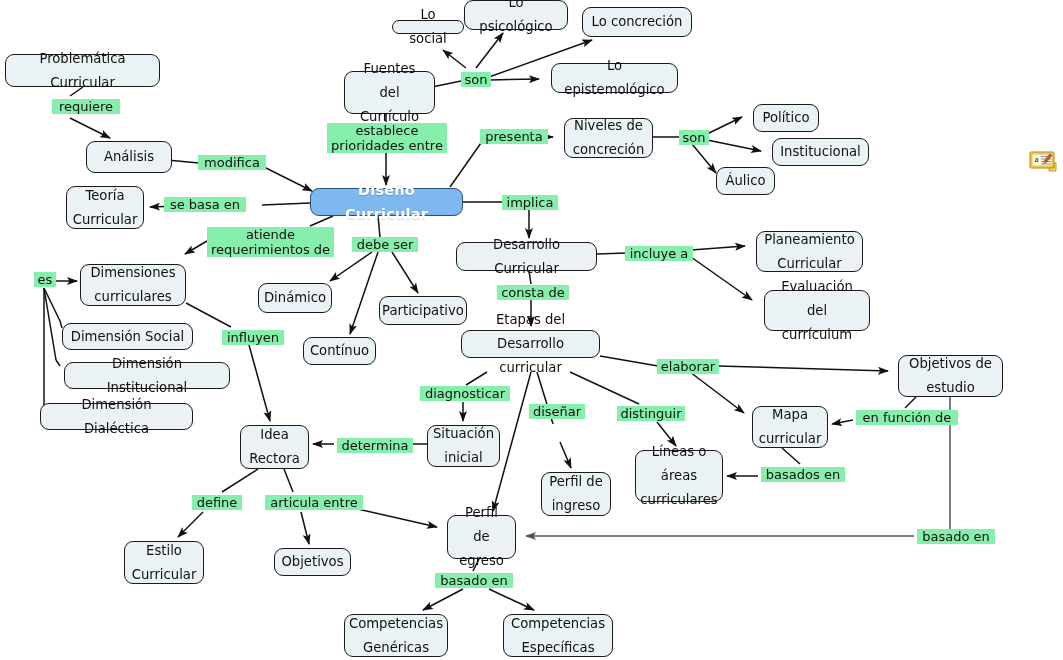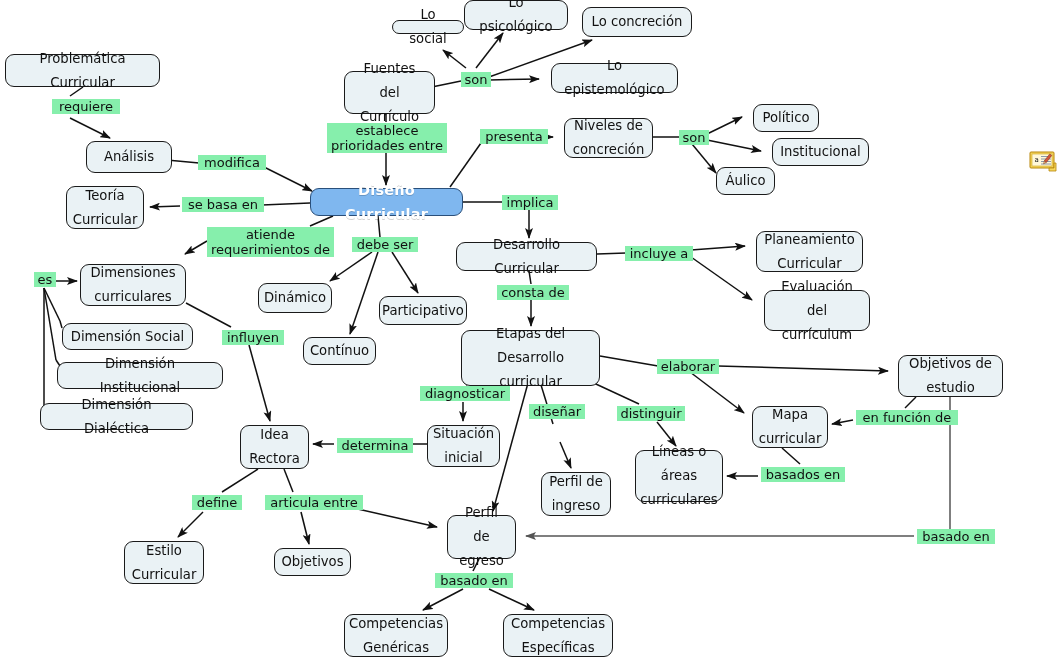--- a/index.html
+++ b/index.html
@@ -181,31 +181,31 @@
       <div class="node" style="left: 551px; top: 63px; width: 127px; height: 30px;">Lo epistemológico</div>
       <div class="node accent" style="left: 310px; top: 188px; width: 153px; height: 28px;">Diseño Curricular</div>
       <div class="node" style="left: 564px; top: 118px; width: 89px; height: 40px;">Niveles de
 concreción</div>
       <div class="node" style="left: 753px; top: 104px; width: 66px; height: 28px;">Político</div>
       <div class="node" style="left: 772px; top: 138px; width: 97px; height: 28px;">Institucional</div>
       <div class="node" style="left: 716px; top: 167px; width: 59px; height: 28px;">Áulico</div>
       <div class="node" style="left: 80px; top: 264px; width: 106px; height: 42px;">Dimensiones
 curriculares</div>
       <div class="node" style="left: 62px; top: 323px; width: 131px; height: 27px;">Dimensión Social</div>
-      <div class="node" style="left: 57px; top: 362px; width: 166px; height: 27px;">Dimensión Institucional</div>
+      <div class="node" style="left: 64px; top: 362px; width: 166px; height: 27px;">Dimensión Institucional</div>
       <div class="node" style="left: 40px; top: 403px; width: 153px; height: 27px;">Dimensión Dialéctica</div>
       <div class="node" style="left: 258px; top: 283px; width: 74px; height: 30px;">Dinámico</div>
       <div class="node" style="left: 303px; top: 337px; width: 73px; height: 28px;">Contínuo</div>
       <div class="node" style="left: 379px; top: 296px; width: 88px; height: 29px;">Participativo</div>
       <div class="node" style="left: 456px; top: 242px; width: 141px; height: 29px;">Desarrollo Curricular</div>
       <div class="node" style="left: 756px; top: 231px; width: 107px; height: 41px;">Planeamiento
 Curricular</div>
       <div class="node" style="left: 764px; top: 290px; width: 106px; height: 41px;">Evaluación del
 currículum</div>
-      <div class="node" style="left: 461px; top: 330px; width: 139px; height: 56px;">Etapas del
+      <div class="node" style="left: 461px; top: 330px; width: 139px; height: 28px;">Etapas del
 Desarrollo curricular</div>
       <div class="node" style="left: 898px; top: 355px; width: 105px; height: 42px;">Objetivos de
 estudio</div>
       <div class="node" style="left: 752px; top: 406px; width: 76px; height: 42px;">Mapa
 curricular</div>
       <div class="node" style="left: 635px; top: 450px; width: 88px; height: 52px;">Líneas o
 áreas
 curriculares</div>
       <div class="node" style="left: 427px; top: 425px; width: 73px; height: 42px;">Situación
 inicial</div>
@@ -220,21 +220,21 @@
 egreso</div>
       <div class="node" style="left: 344px; top: 614px; width: 104px; height: 43px;">Competencias
 Genéricas</div>
       <div class="node" style="left: 503px; top: 614px; width: 110px; height: 43px;">Competencias
 Específicas</div>
     </div>
 
   <div id="label-layer">
       <div class="elabel" style="left: 52px; top: 99px; width: 66px;">requiere</div>
       <div class="elabel" style="left: 198px; top: 155px; width: 66px;">modifica</div>
-      <div class="elabel" style="left: 182px; top: 197px; width: 80px;">se basa en</div>
+      <div class="elabel" style="left: 164px; top: 197px; width: 80px;">se basa en</div>
       <div class="elabel" style="left: 461px; top: 72px; width: 28px;">son</div>
       <div class="elabel" style="left: 327px; top: 123px; width: 118px;">establece
 prioridades entre</div>
       <div class="elabel" style="left: 480px; top: 129px; width: 66px;">presenta</div>
       <div class="elabel" style="left: 679px; top: 130px; width: 28px;">son</div>
       <div class="elabel" style="left: 502px; top: 195px; width: 54px;">implica</div>
       <div class="elabel" style="left: 207px; top: 227px; width: 125px;">atiende
 requerimientos de</div>
       <div class="elabel" style="left: 352px; top: 237px; width: 64px;">debe ser</div>
       <div class="elabel" style="left: 34px; top: 272px; width: 20px;">es</div>

